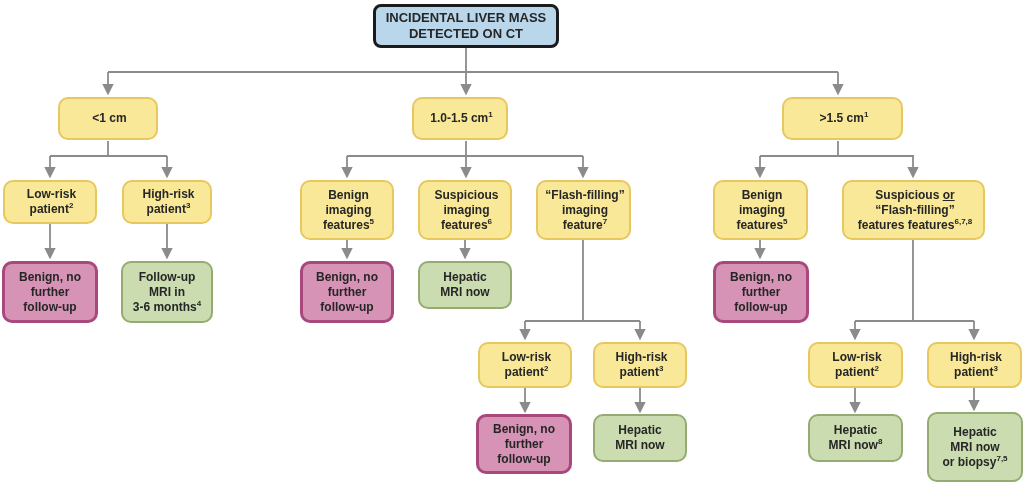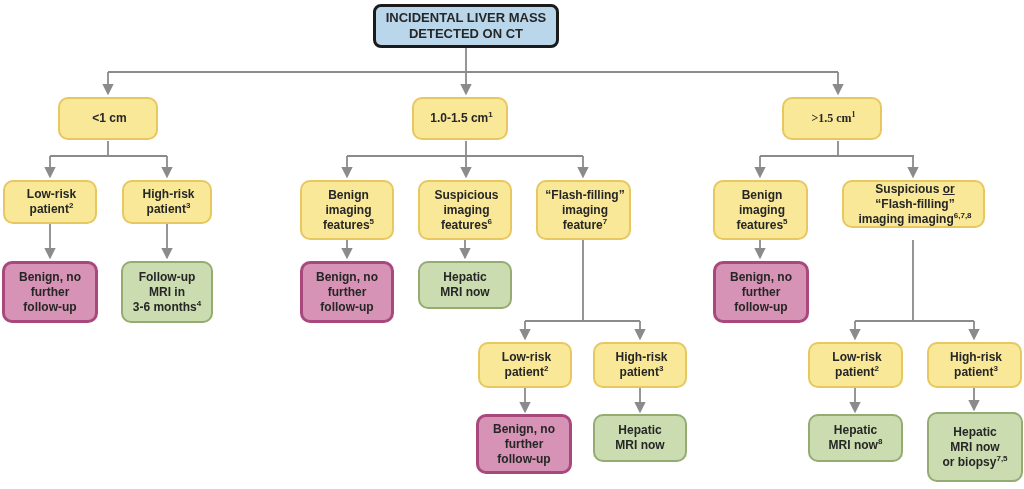--- a/index.html
+++ b/index.html
@@ -68,21 +68,21 @@
     <div class="ln"><span>INCIDENTAL LIVER MASS</span></div>
     <div class="ln"><span>DETECTED ON CT</span></div>
   </div>
 
   <div class="node yellow" style="left:58px;top:97px;width:100px;height:43px;">
     <div class="ln"><span>&lt;1 cm</span></div>
   </div>
   <div class="node yellow" style="left:412px;top:97px;width:96px;height:43px;">
     <div class="ln"><span>1.0-1.5 cm</span><sup>1</sup></div>
   </div>
-  <div class="node yellow" style="left:782px;top:97px;width:100px;height:43px;font-family:Liberation Serif, serif;">
+  <div class="node yellow" style="left:782px;top:97px;width:121px;height:43px;">
     <div class="ln"><span>&gt;1.5 cm</span><sup>1</sup></div>
   </div>
 
   <div class="node yellow" style="left:3px;top:180px;width:94px;height:44px;">
     <div class="ln"><span>Low-risk</span></div>
     <div class="ln"><span>patient</span><sup>2</sup></div>
   </div>
   <div class="node yellow" style="left:122px;top:180px;width:90px;height:44px;">
     <div class="ln"><span>High-risk</span></div>
     <div class="ln"><span>patient</span><sup>3</sup></div>
@@ -138,24 +138,24 @@
   <div class="node green" style="left:593px;top:414px;width:94px;height:48px;">
     <div class="ln"><span>Hepatic</span></div>
     <div class="ln"><span>MRI now</span></div>
   </div>
 
   <div class="node yellow" style="left:713px;top:180px;width:95px;height:60px;">
     <div class="ln"><span>Benign</span></div>
     <div class="ln"><span>imaging</span></div>
     <div class="ln"><span>features</span><sup>5</sup></div>
   </div>
-  <div class="node yellow" style="left:842px;top:180px;width:143px;height:48px;">
+  <div class="node yellow" style="left:842px;top:180px;width:143px;height:60px;">
     <div class="ln"><span>Suspicious </span><span class="und">or</span></div>
     <div class="ln"><span>“Flash-filling”</span></div>
-    <div class="ln"><span>imaging imaging</span><sup>6,7,8</sup></div>
+    <div class="ln"><span>features features</span><sup>6,7,8</sup></div>
   </div>
   <div class="node pink" style="left:713px;top:261px;width:96px;height:62px;">
     <div class="ln"><span>Benign, no</span></div>
     <div class="ln"><span>further</span></div>
     <div class="ln"><span>follow-up</span></div>
   </div>
   <div class="node yellow" style="left:808px;top:342px;width:95px;height:46px;">
     <div class="ln"><span>Low-risk</span></div>
     <div class="ln"><span>patient</span><sup>2</sup></div>
   </div>

